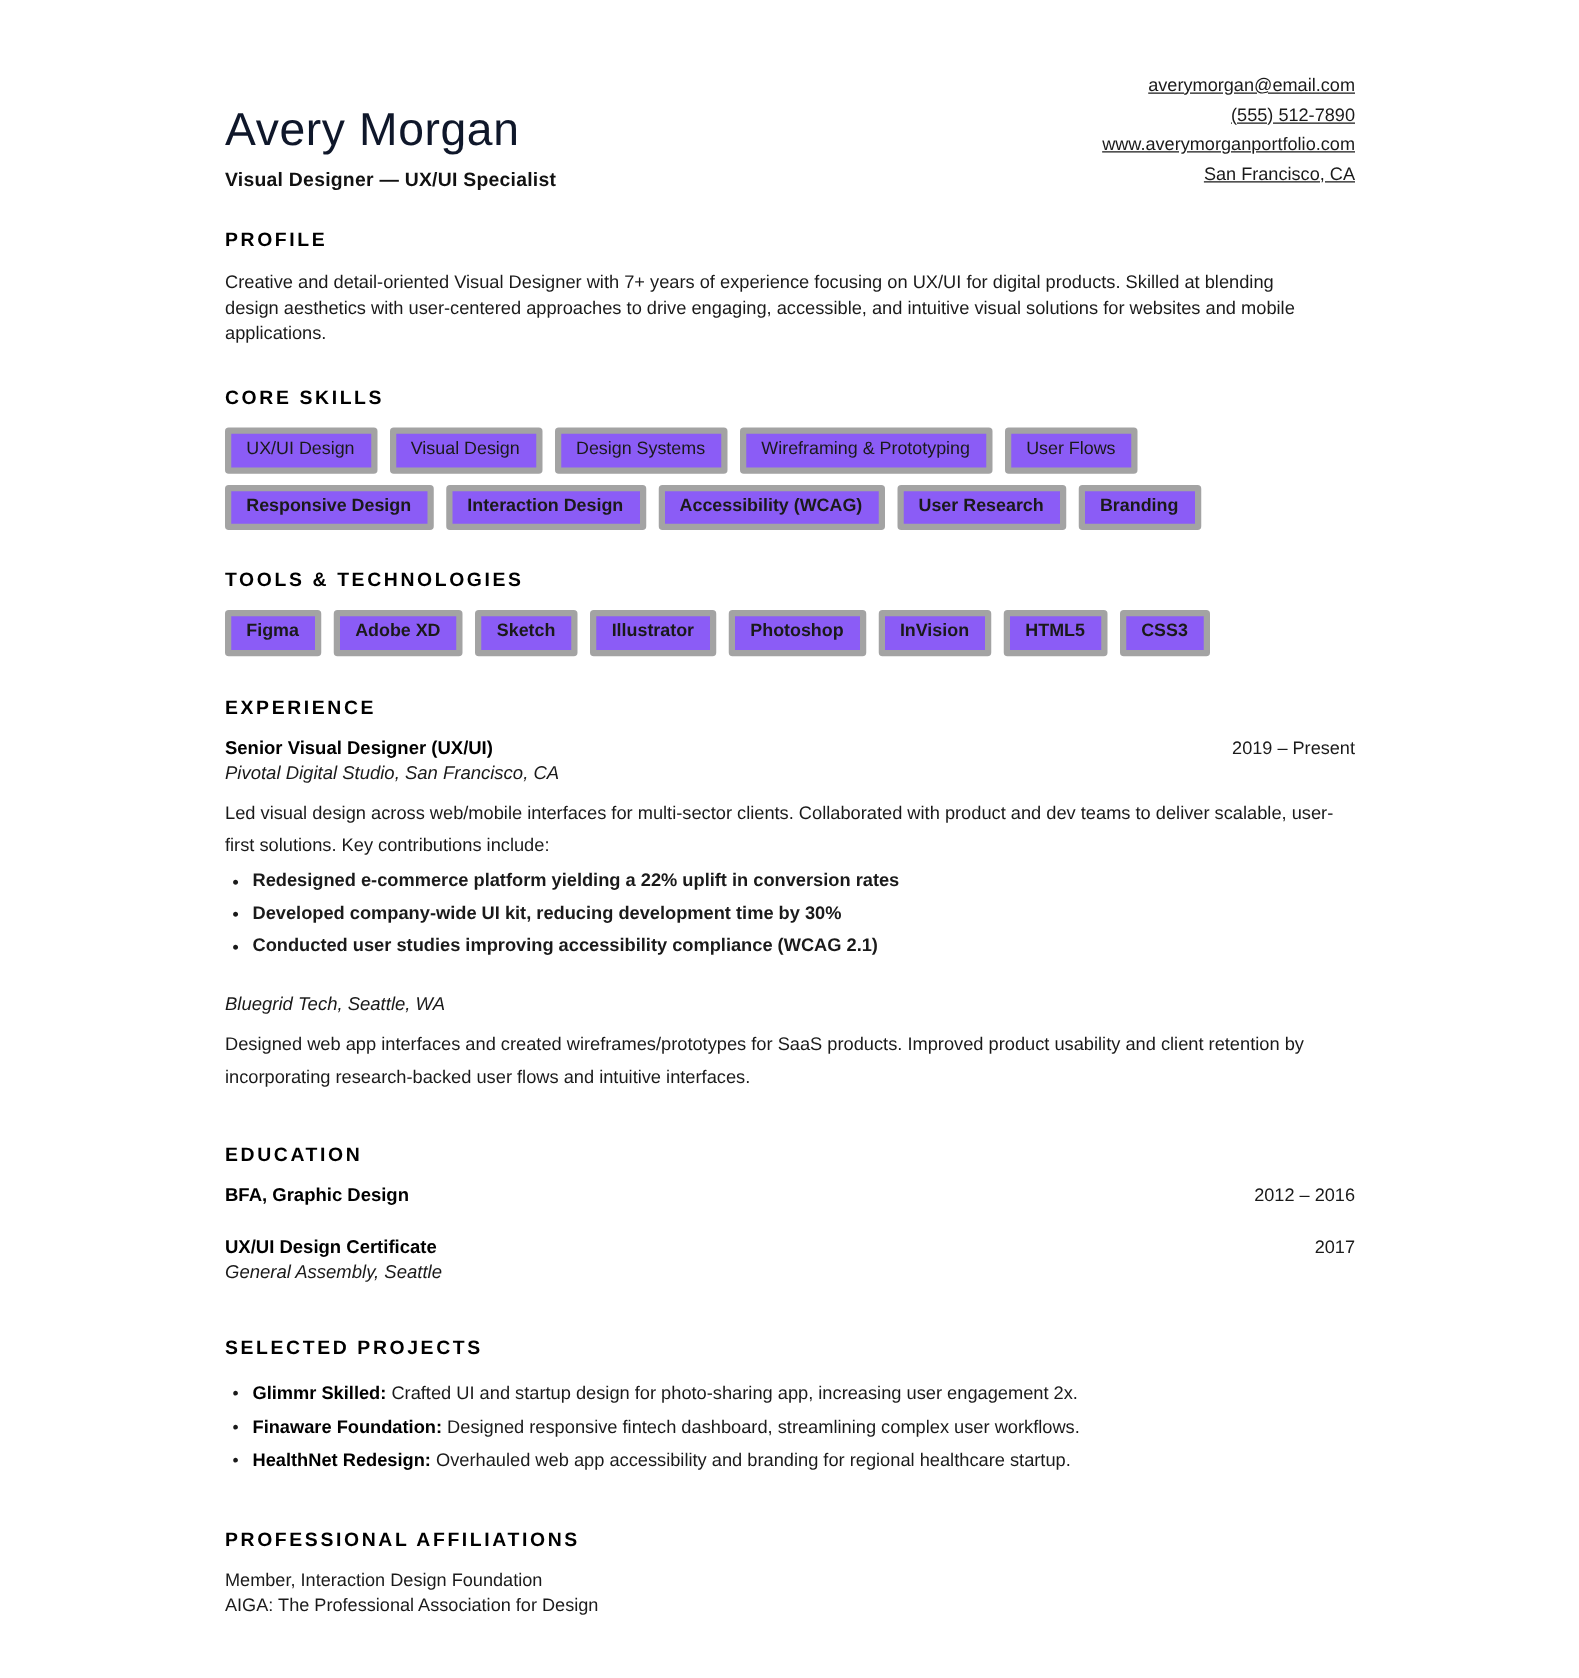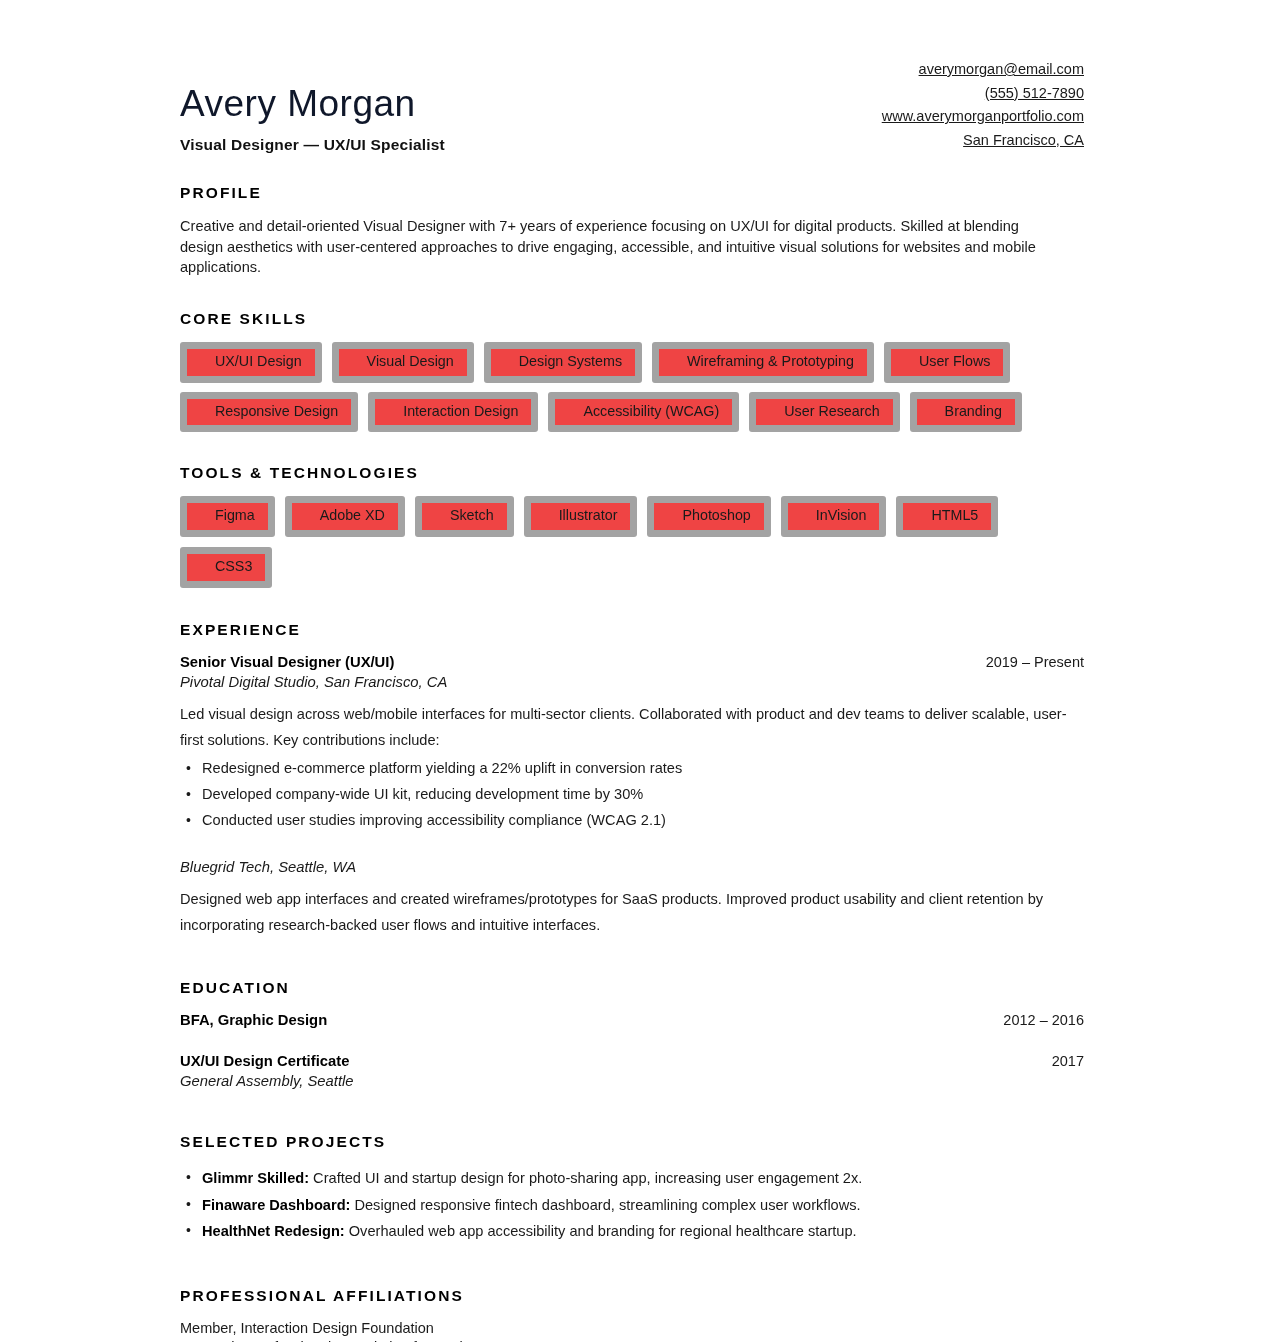--- a/index.html
+++ b/index.html
@@ -84,30 +84,30 @@
   
   .tag-rows {
     display: block;
   }
   .tag-row {
     display: flex;
     flex-wrap: wrap;
     gap: 10px;
     margin-bottom: 9px;
   }
-  .tag-row:last-child { margin-bottom: 0; }
+  .tag-row:last-child { margin-bottom: 0; font-weight: bold; }
   .tag {
     display: inline-block;
-    border: 7px solid #a3a3a3;
+    border: 5px solid #a3a3a3;
     border-radius: 3px;
-    padding: 5px 13px 6px 28px;
+    padding: 5px 13px 6px 12px;
     font-size: 14.3px;
     line-height: 1.1;
     color: #1a1a1a;
-    background: #ef4444;
+    background: #8b5cf6;
     white-space: nowrap;
   }
 
   
   .entry {
     margin-bottom: 4px;
   }
   .entry-head {
     display: flex;
     justify-content: space-between;
@@ -135,20 +135,21 @@
   .entry-summary {
     font-size: 14.6px;
     line-height: 1.78;
     margin: 10px 0 0 0;
     color: #1a1a1a;
   }
   ul.entry-bullets {
     margin: 2px 0 0 0;
     padding-left: 22px;
     list-style: none;
+    font-weight: bold;
   }
   ul.entry-bullets li {
     font-size: 14.6px;
     line-height: 1.78;
     color: #1a1a1a;
     position: relative;
   }
   ul.entry-bullets li:before {
     content: "\2022";
     position: absolute;
@@ -301,21 +302,21 @@
           <div class="entry-dates">2017</div>
         </div>
         <div class="entry-org">General Assembly, Seattle</div>
       </div>
     </div>
 
     <div class="section projects">
       <div class="section-title">SELECTED PROJECTS</div>
       <ul class="project-list">
         <li><span class="project-name">Glimmr Skilled:</span><span> Crafted UI and startup design for photo-sharing app, increasing user engagement 2x.</span></li>
-        <li><span class="project-name">Finaware Dashboard:</span><span> Designed responsive fintech dashboard, streamlining complex user workflows.</span></li>
+        <li><span class="project-name">Finaware Foundation:</span><span> Designed responsive fintech dashboard, streamlining complex user workflows.</span></li>
         <li><span class="project-name">HealthNet Redesign:</span><span> Overhauled web app accessibility and branding for regional healthcare startup.</span></li>
       </ul>
     </div>
 
     <div class="section affiliations-section">
       <div class="section-title">PROFESSIONAL AFFILIATIONS</div>
       <div class="affiliations">
         <div>Member, Interaction Design Foundation</div>
         <div>AIGA: The Professional Association for Design</div>
       </div>

